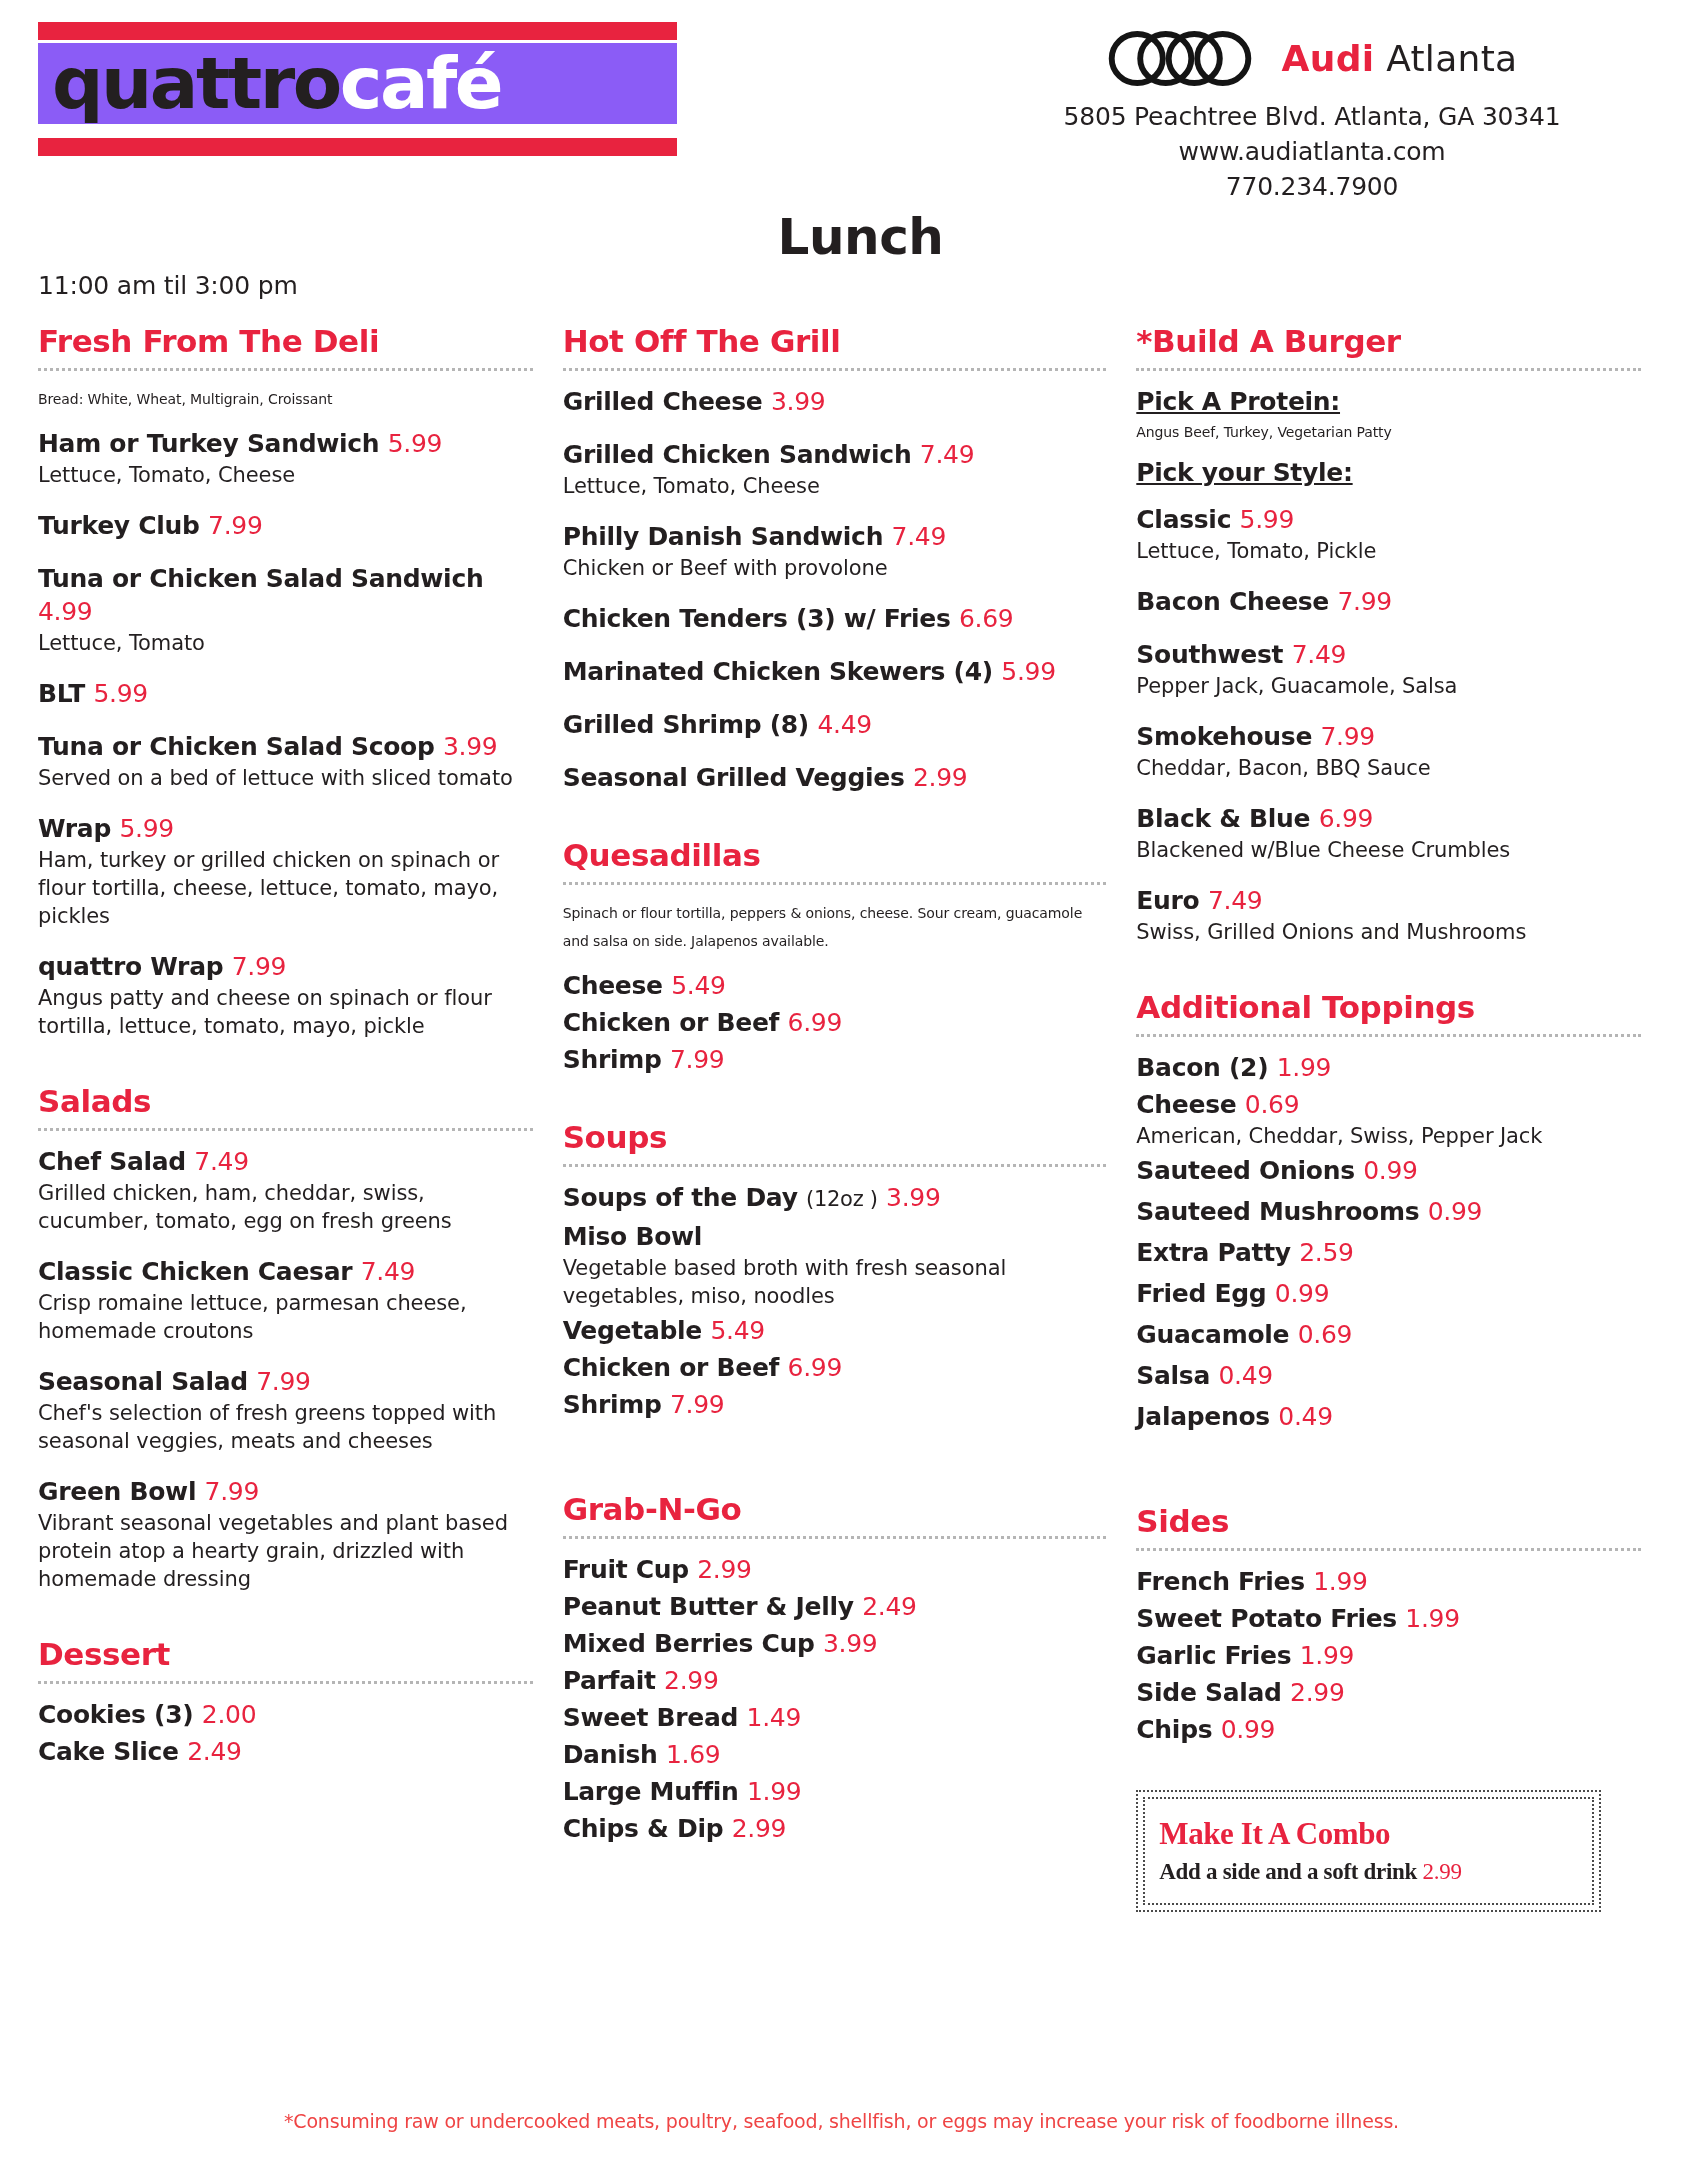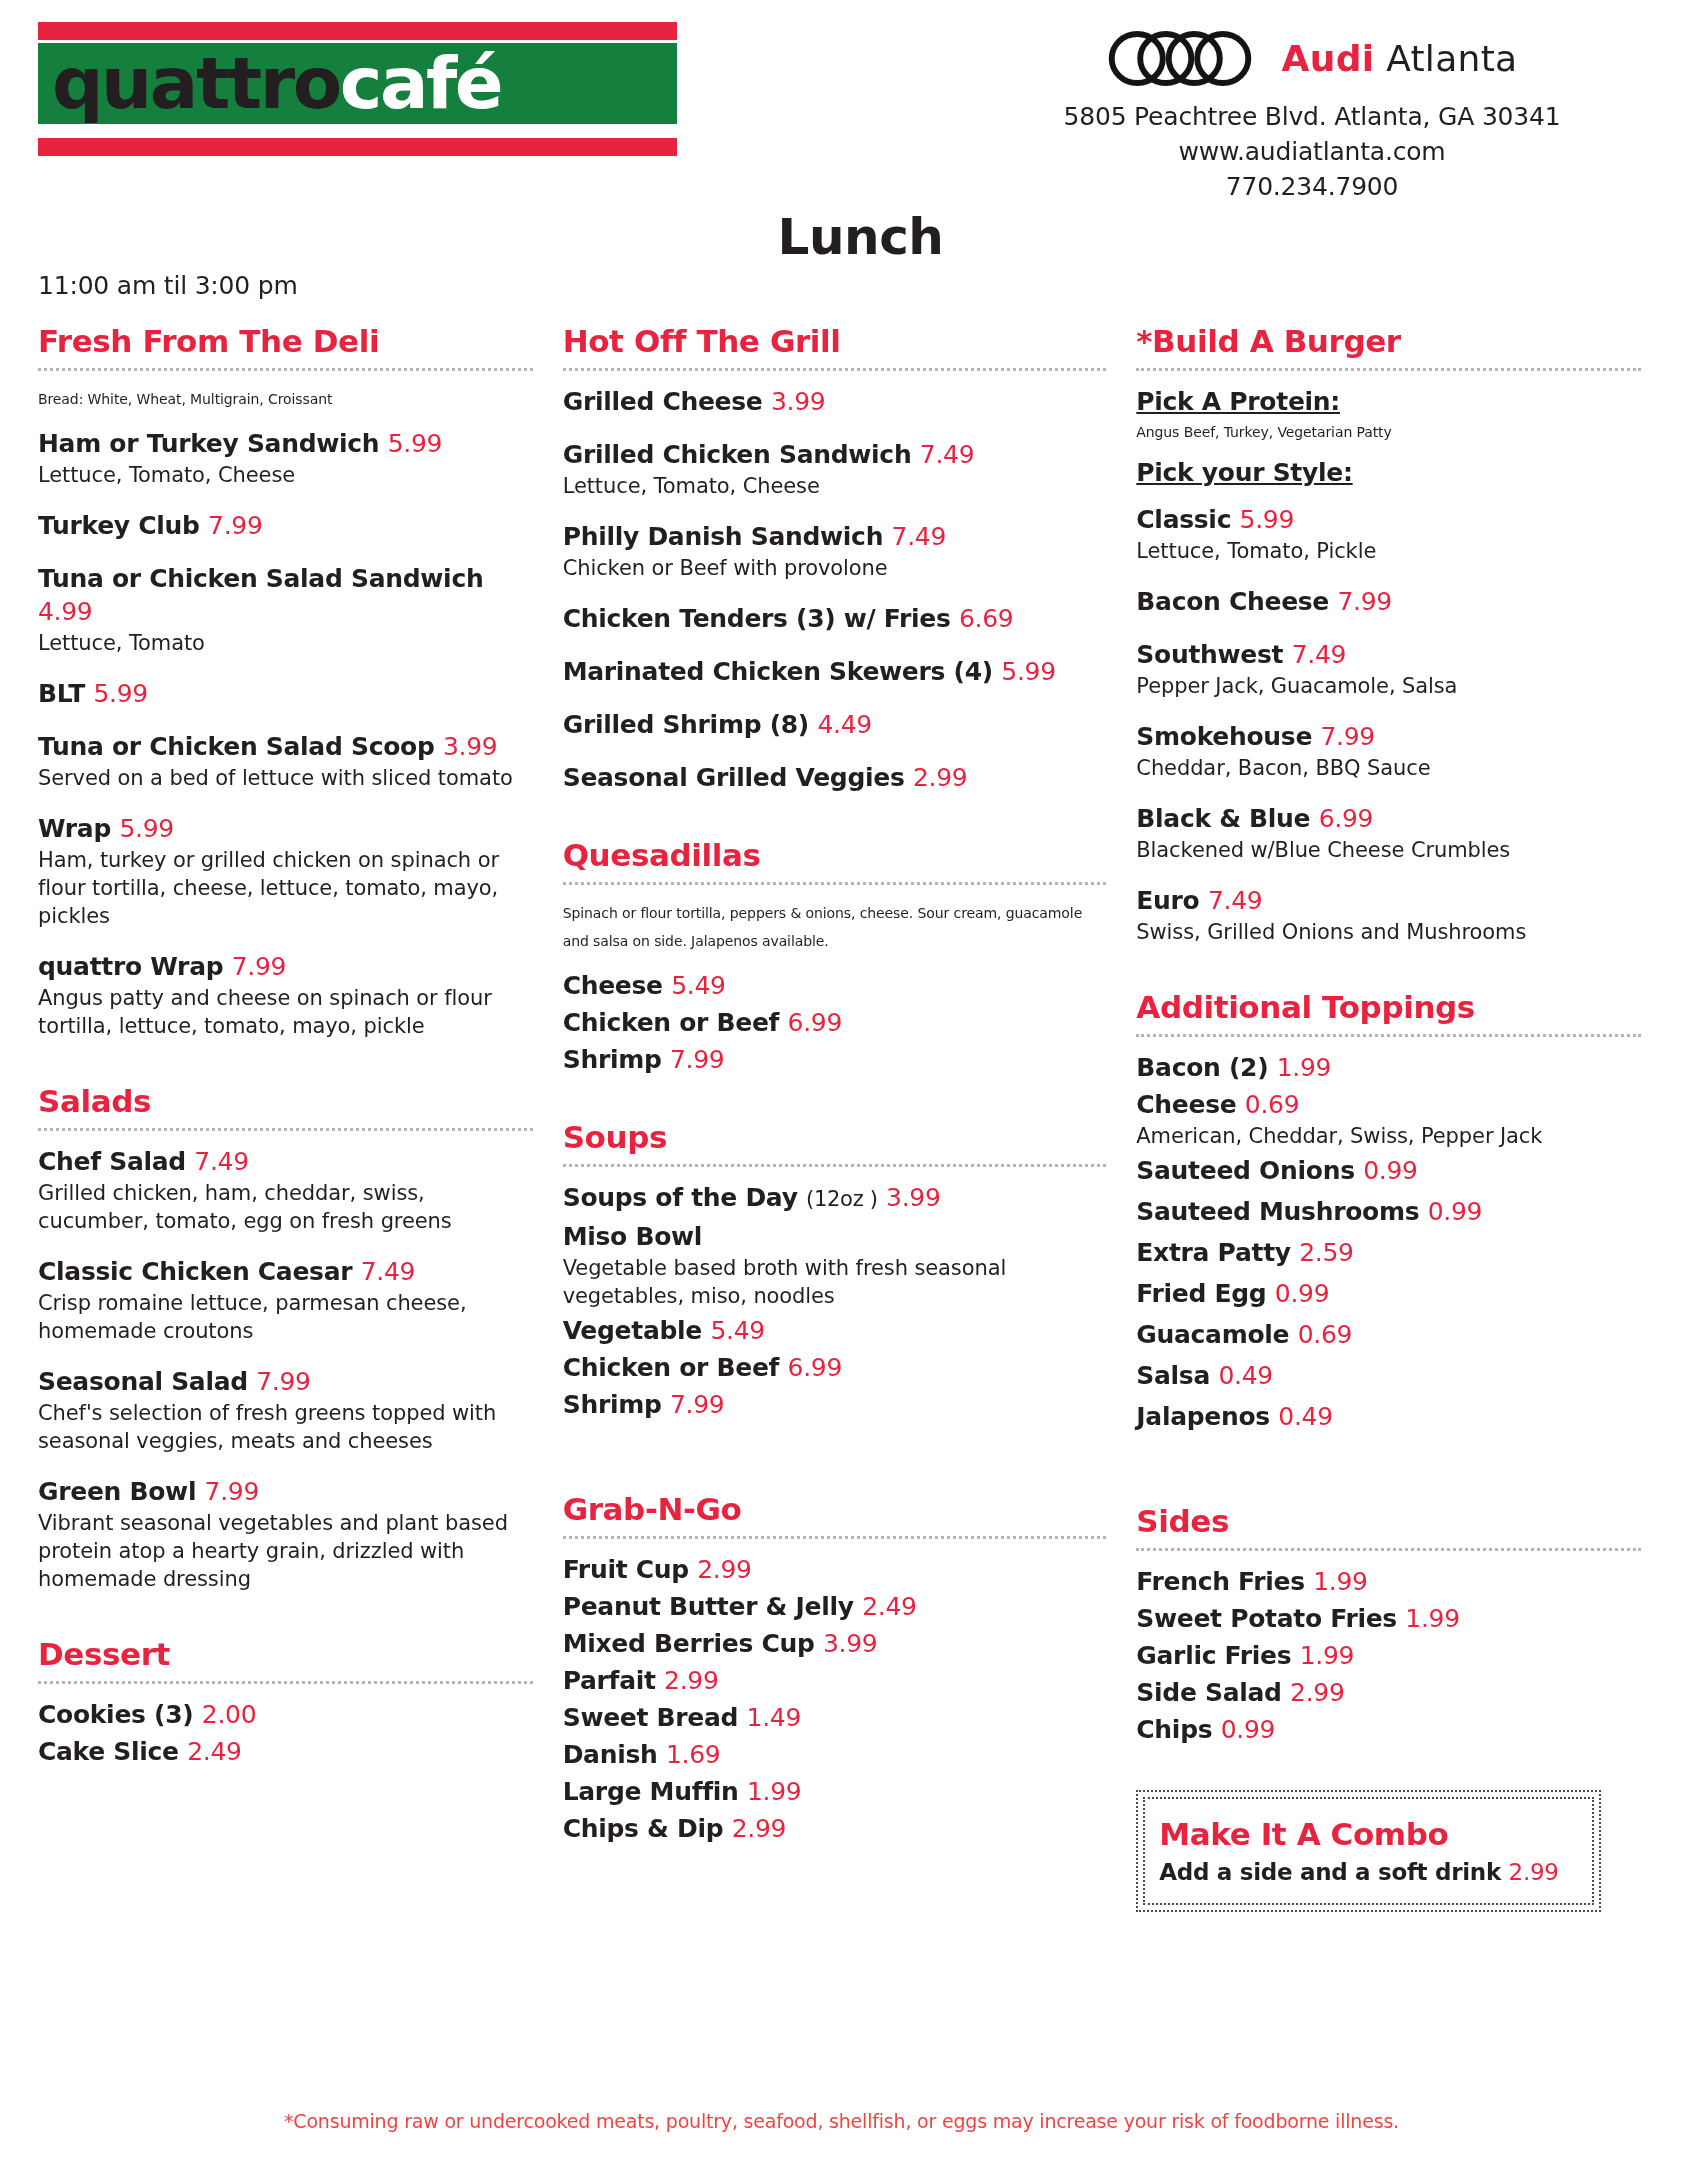--- a/index.html
+++ b/index.html
@@ -28,21 +28,21 @@
     width: 644px;
     flex: 0 0 auto;
   }
   .logo-bar-top,
   .logo-bar-bottom {
     background: #e8233f;
     height: 18px;
     width: 639px;
   }
   .logo-mid {
-    background: #15803d;
+    background: #8b5cf6;
     width: 639px;
     height: 81px;
     display: flex;
     align-items: center;
     padding-left: 14px;
     box-sizing: border-box;
     margin: 3px 0 14px 0;
   }
   .logo-word {
     font-family: "DejaVu Sans", sans-serif;
@@ -174,20 +174,21 @@
   .gap-md { height: 34px; }
   .gap-lg { height: 61px; }
 
   
   .combo-box {
     border: 2px dotted #4a4a4a;
     padding: 5px;
     margin-top: 44px;
     width: 465px;
     box-sizing: border-box;
+    font-family: Liberation Serif, serif;
   }
   .combo-inner {
     border: 2px dotted #4a4a4a;
     padding: 14px 14px 18px 14px;
   }
   .combo-title {
     color: #e8233f;
     font-weight: bold;
     font-size: 31px;
     letter-spacing: -0.4px;

